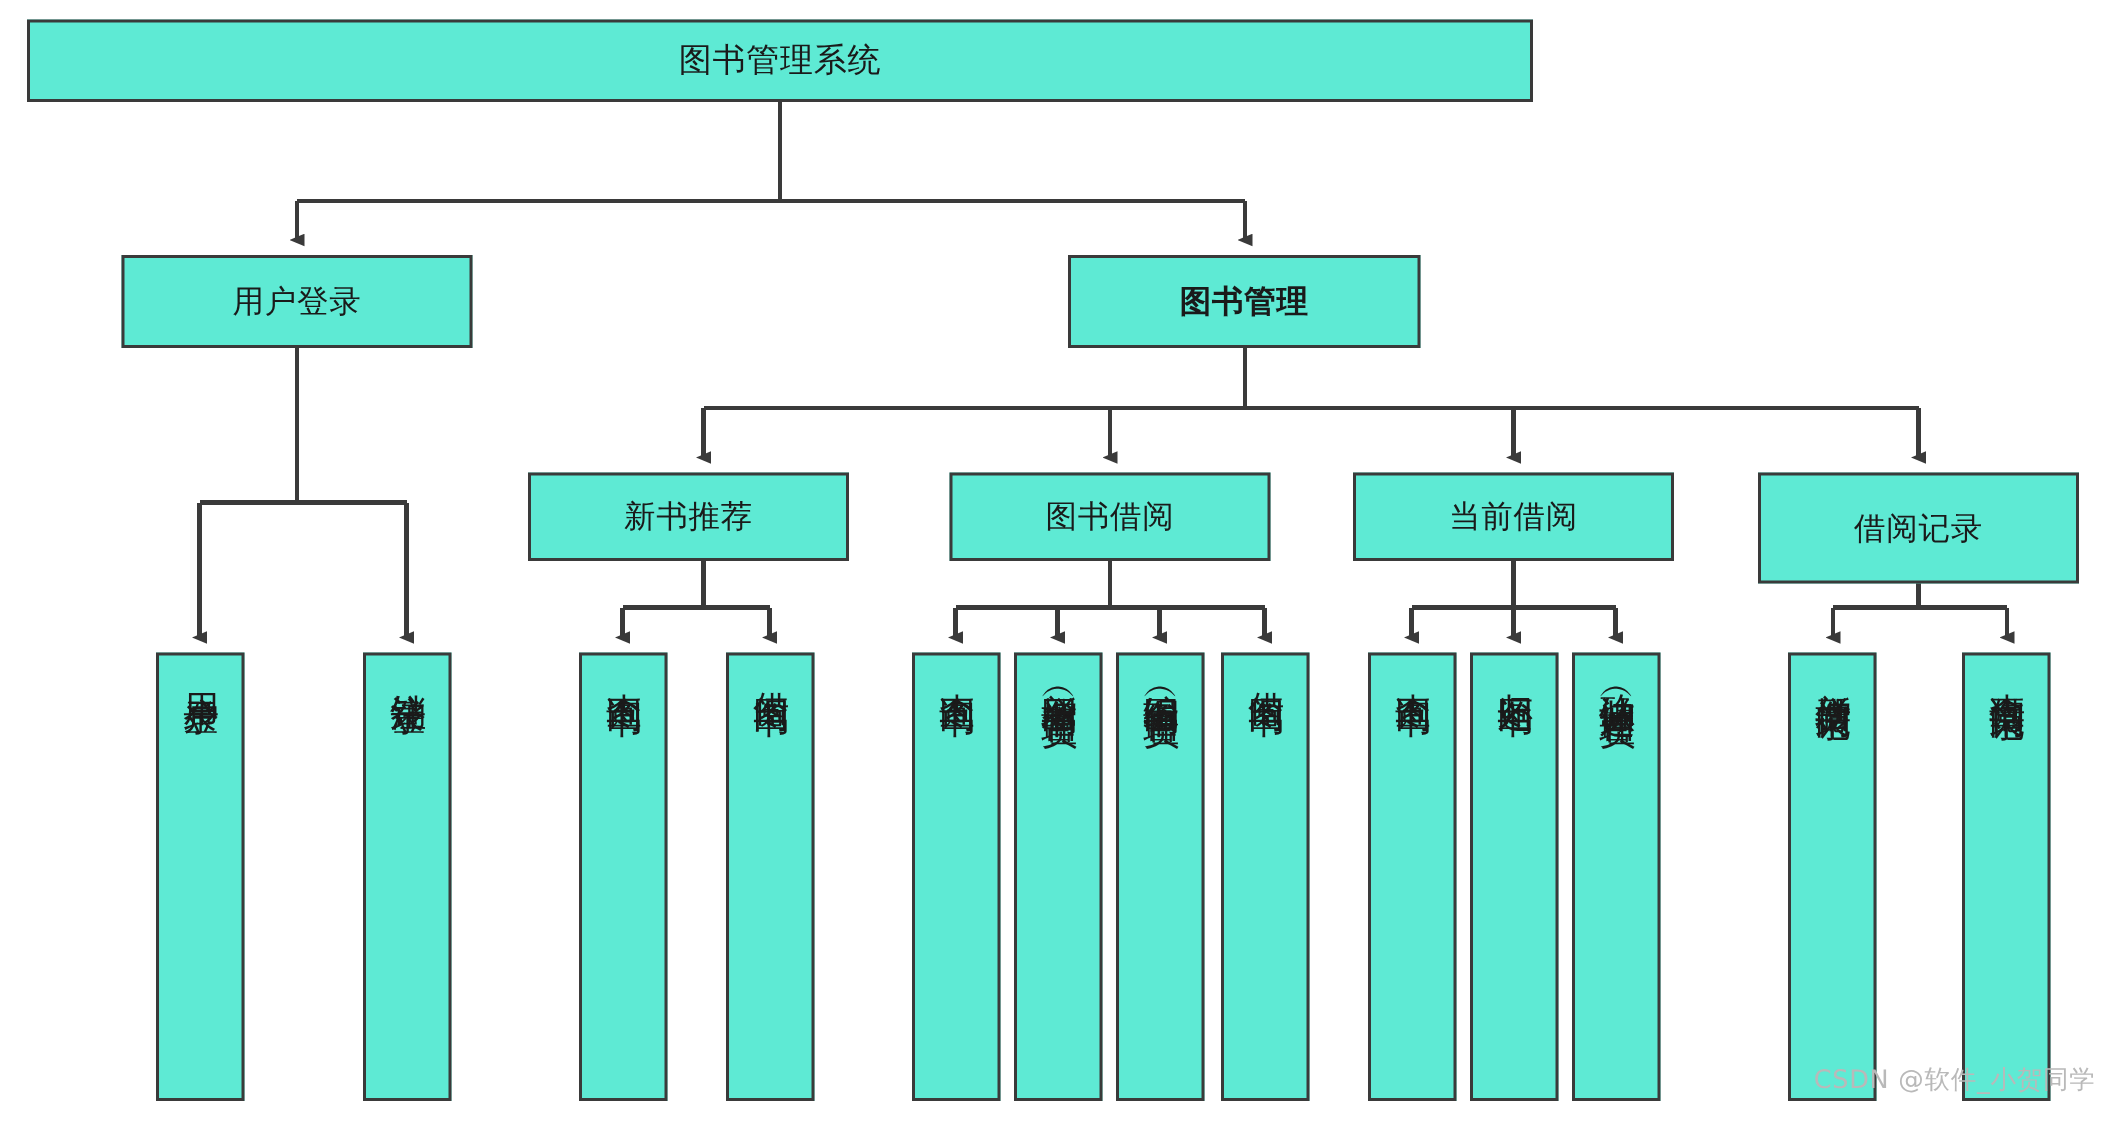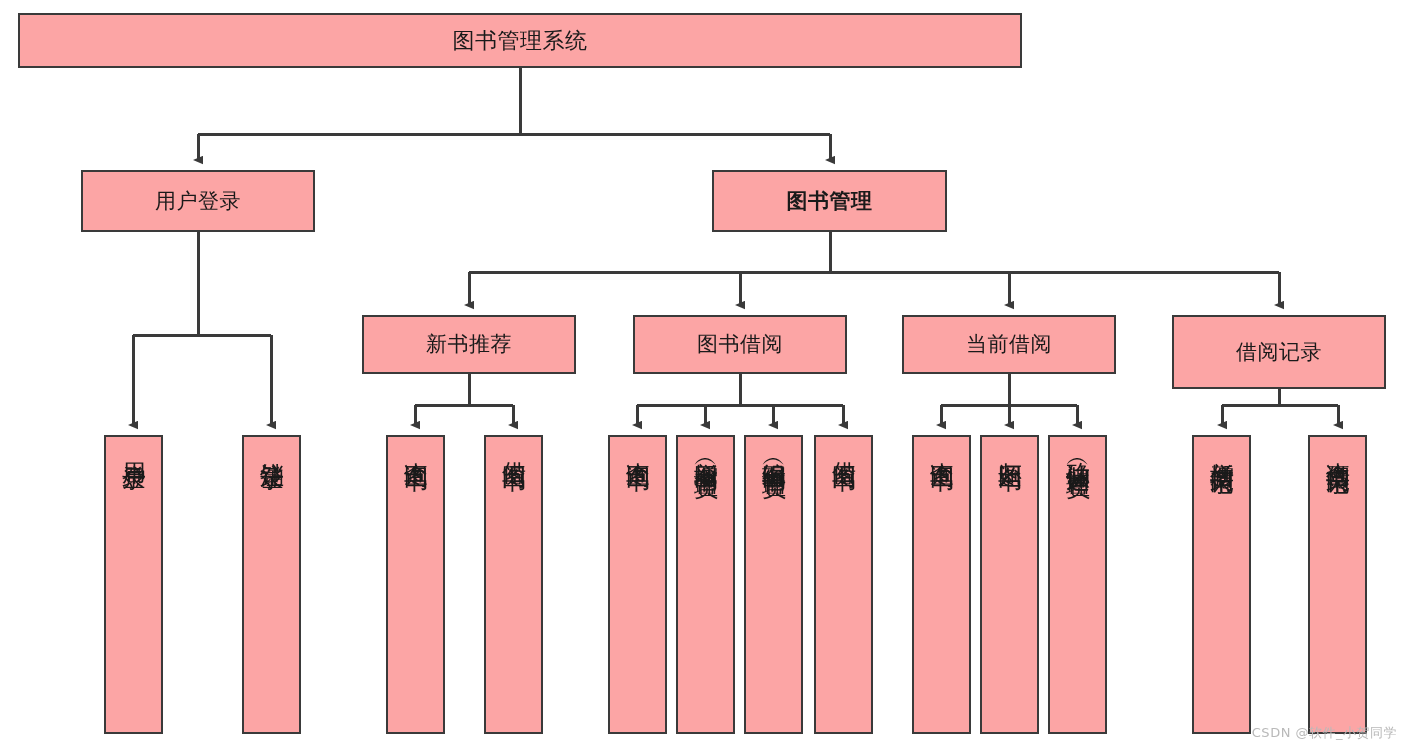--- a/index.html
+++ b/index.html
@@ -18,21 +18,21 @@
   }
   svg#wires{
     position:absolute;
     left:0;top:0;
     width:1405px;height:747px;
     pointer-events:none;
   }
   .node{
     position:absolute;
     box-sizing:border-box;
-    background:#fca5a5;
+    background:#5eead4;
     border:2.5px solid #3a3a3a;
     display:flex;
     align-items:center;
     justify-content:center;
     color:#1a1a1a;
   }
   .node .lbl{
     display:block;
     text-align:center;
     line-height:1.18;
@@ -54,22 +54,22 @@
     writing-mode:vertical-rl;
     text-orientation:upright;
     font-size:24px;
     line-height:1.05;
     letter-spacing:2px;
     white-space:nowrap;
   }
   .watermark{
     position:absolute;
     right:8px;
-    bottom:5px;
-    font-size:13px;
+    bottom:16px;
+    font-size:17px;
     color:#b9b9b9;
     letter-spacing:0.5px;
     white-space:nowrap;
     font-family:"DejaVu Sans","Liberation Sans",sans-serif;
   }
 </style>
 </head>
 <body>
 
 <div id="canvas">
@@ -128,21 +128,21 @@
     <span class="lbl">图书管理系统</span>
   </div>
 
   <div class="node horiz" style="left:81px;top:170px;width:234px;height:62px;">
     <span class="lbl">用户登录</span>
   </div>
   <div class="node horiz" style="left:712px;top:170px;width:235px;height:62px;font-weight:bold;">
     <span class="lbl">图书管理</span>
   </div>
 
-  <div class="node horiz" style="left:362px;top:315px;width:214px;height:59px;">
+  <div class="node horiz" style="left:352px;top:315px;width:214px;height:59px;">
     <span class="lbl">新书推荐</span>
   </div>
   <div class="node horiz" style="left:633px;top:315px;width:214px;height:59px;">
     <span class="lbl">图书借阅</span>
   </div>
   <div class="node horiz" style="left:902px;top:315px;width:214px;height:59px;">
     <span class="lbl">当前借阅</span>
   </div>
   <div class="node horiz" style="left:1172px;top:315px;width:214px;height:74px;">
     <span class="lbl">借阅记录</span>

